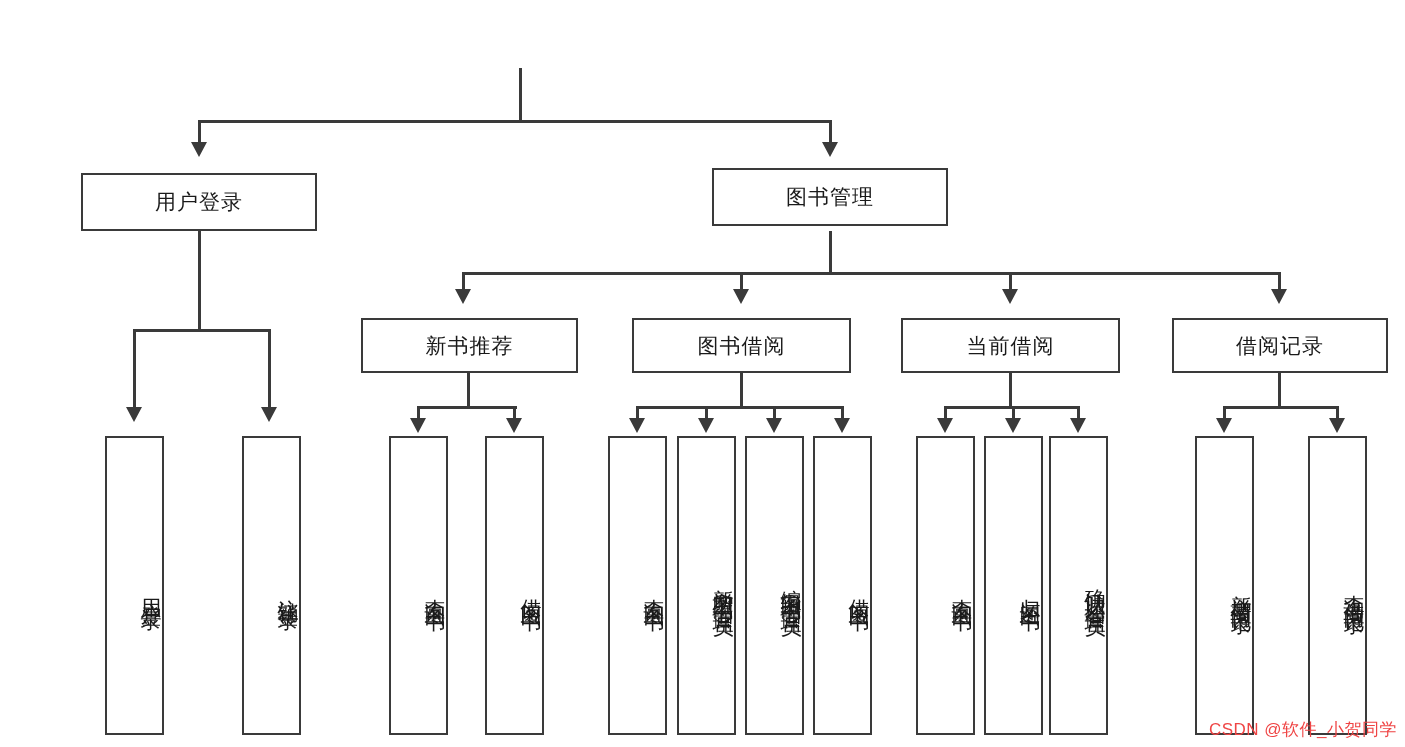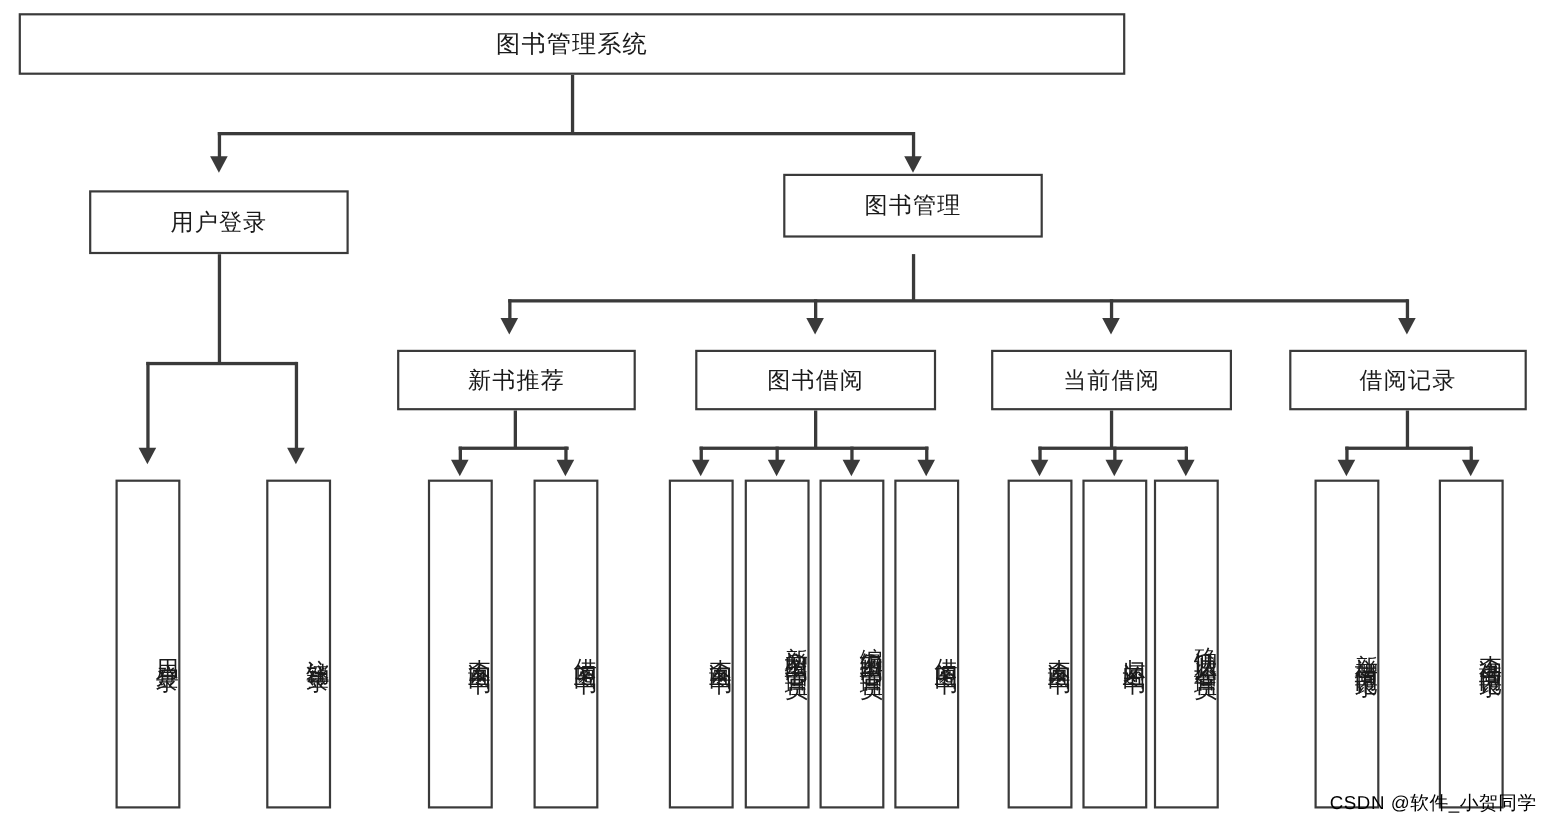--- a/index.html
+++ b/index.html
@@ -55,47 +55,44 @@
     border-right:8px solid transparent;
     border-top:15px solid #3a3a3a;
     z-index:2;
   }
 
   
   #watermark{
     position:absolute;
     right:8px;bottom:6px;
     font-size:17px;
-    color:#000000;
+    color:#ef4444;
     letter-spacing:0.5px;
     z-index:9;
     white-space:nowrap;
     text-align:right;
   }
 </style>
 </head>
 <body>
 
 <div id="canvas">
 
-  <div class="node h root" style="left:17px;top:12px;width:1006px;height:56px;">
-    <span>图书管理系统</span>
-  </div>
 
   <div class="vline" style="left:519px;top:68px;width:2.5px;height:54px;"></div>
   <div class="hline" style="left:198px;top:120px;width:633px;height:2.5px;"></div>
   <div class="vline" style="left:198px;top:120px;width:2.5px;height:24px;"></div>
   <div class="arrow" style="left:191px;top:142px;"></div>
   <div class="vline" style="left:829px;top:120px;width:2.5px;height:24px;"></div>
   <div class="arrow" style="left:822px;top:142px;"></div>
 
   <div class="node h" style="left:81px;top:173px;width:236px;height:58px;">
     <span>用户登录</span>
   </div>
-  <div class="node h" style="left:712px;top:158px;width:236px;height:58px;">
+  <div class="node h" style="left:712px;top:168px;width:236px;height:58px;">
     <span>图书管理</span>
   </div>
 
   <div class="vline" style="left:198px;top:231px;width:2.5px;height:100px;"></div>
   <div class="hline" style="left:133px;top:329px;width:137px;height:2.5px;"></div>
   <div class="vline" style="left:133px;top:329px;width:2.5px;height:80px;"></div>
   <div class="arrow" style="left:126px;top:407px;"></div>
   <div class="vline" style="left:268px;top:329px;width:2.5px;height:80px;"></div>
   <div class="arrow" style="left:261px;top:407px;"></div>
 

